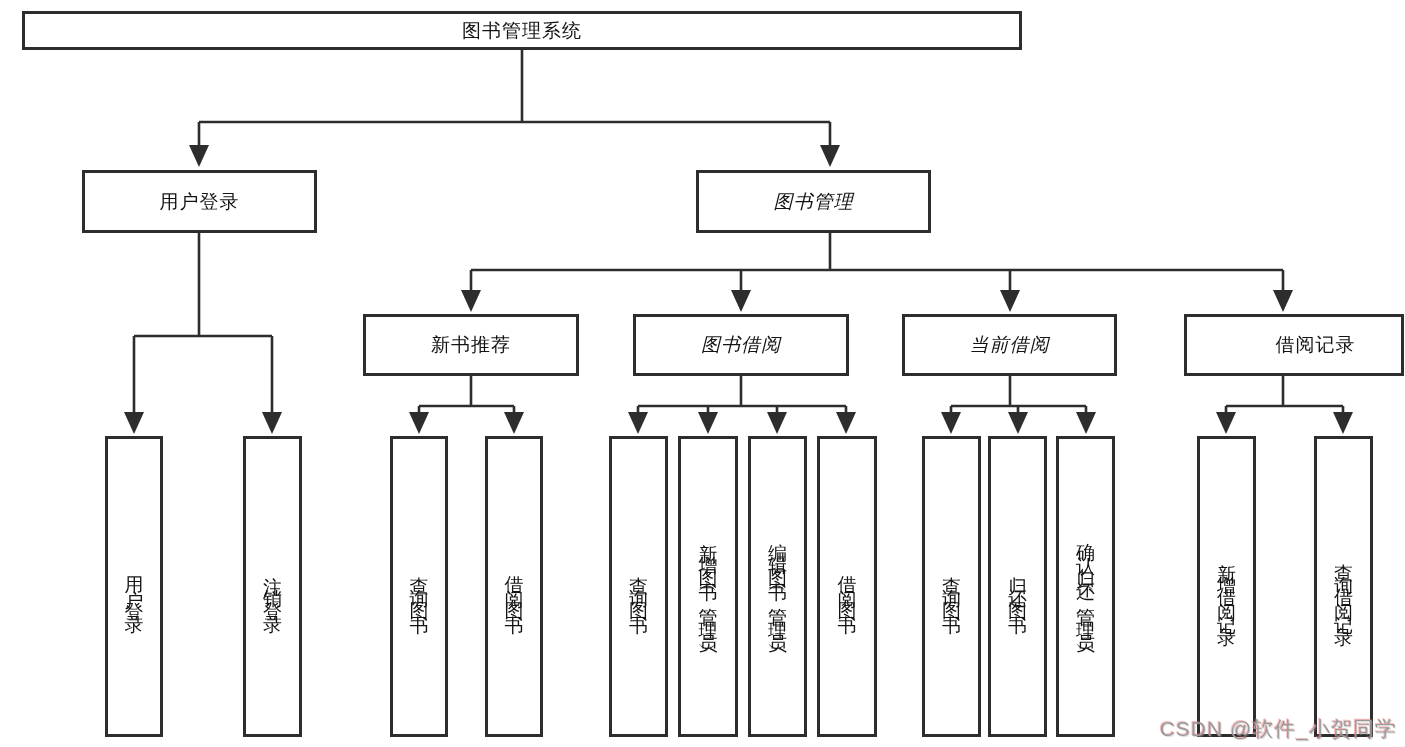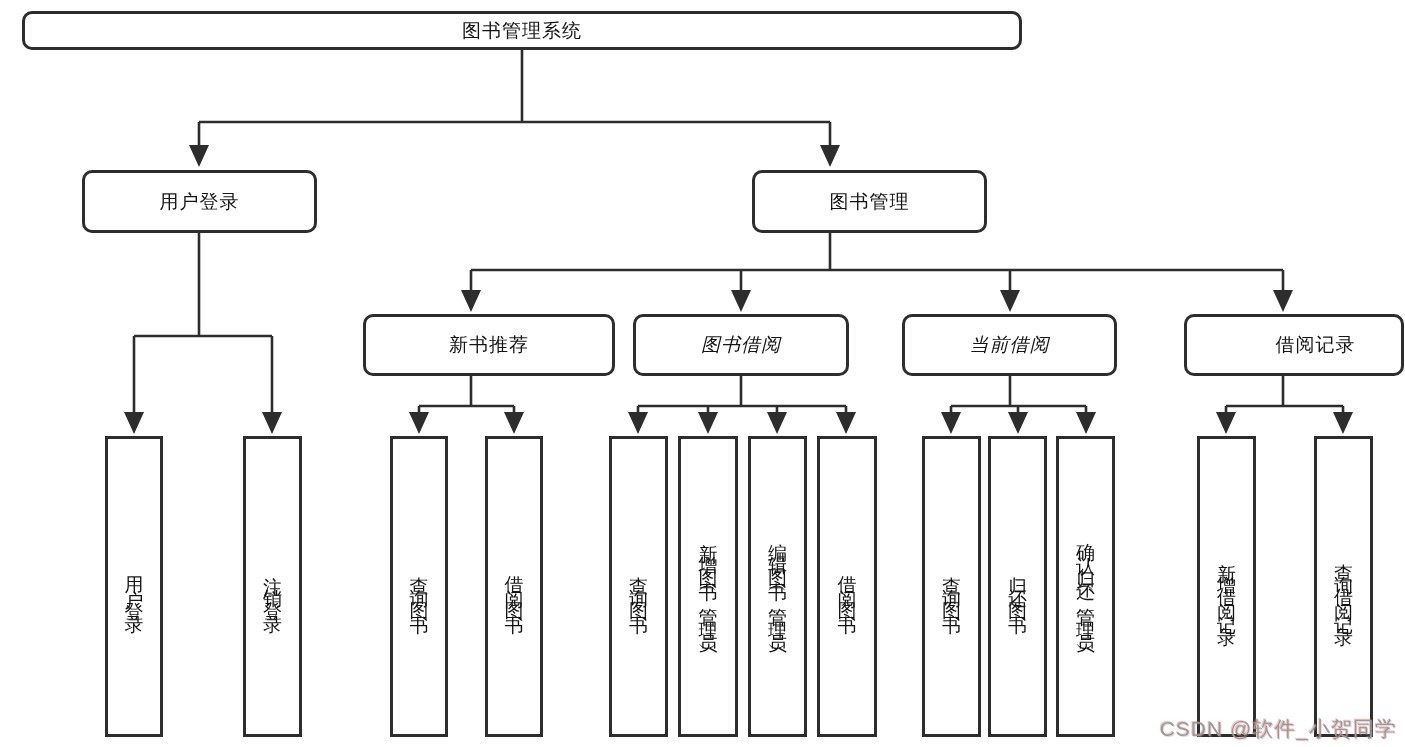--- a/index.html
+++ b/index.html
@@ -6,21 +6,21 @@
   .stage {
     position:relative; width:1405px; height:747px; background:#ffffff;
     font-family:"Liberation Sans", sans-serif; overflow:hidden;
   }
   .node {
     position:absolute; box-sizing:border-box; background:#ffffff;
     border:3px solid #2d2d2d; color:#141414;
     display:flex; align-items:center; justify-content:center;
     text-align:center;
   }
-  .h-node { font-size:19px; letter-spacing:1px;border-radius:10px; }
+  .h-node { font-size:19px; letter-spacing:1px; }
   .leaf {
     writing-mode:vertical-rl; text-orientation:mixed;
     font-size:19px; letter-spacing:13px;
   }
   .leaf span { display:block; }
   svg.connectors { position:absolute; left:0; top:0; width:1405px; height:747px; }
   svg.connectors path { stroke:#2d2d2d; stroke-width:2.6; fill:none; }
   svg.connectors polygon { fill:#2d2d2d; stroke:none; }
   .watermark {
     position:absolute; right:8px; bottom:4px;
@@ -70,25 +70,25 @@
     <polygon points="1333,412 1353,412 1343,434"></polygon>
   </svg>
 
   <div class="node h-node" style="left:22px; top:11px; width:1000px; height:39px;">
     <span>图书管理系统</span>
   </div>
 
   <div class="node h-node" style="left:82px; top:170px; width:235px; height:63px;">
     <span>用户登录</span>
   </div>
-  <div class="node h-node" style="left:752px; top:170px; width:235px; height:63px;">
+  <div class="node h-node" style="left:696px; top:170px; width:235px; height:63px;font-style:italic;">
     <span>图书管理</span>
   </div>
 
-  <div class="node h-node" style="left:363px; top:314px; width:252px; height:62px;">
+  <div class="node h-node" style="left:363px; top:314px; width:216px; height:62px;">
     <span>新书推荐</span>
   </div>
   <div class="node h-node" style="left:633px; top:314px; width:216px; height:62px;font-style:italic;">
     <span>图书借阅</span>
   </div>
   <div class="node h-node" style="left:902px; top:314px; width:215px; height:62px;font-style:italic;">
     <span>当前借阅</span>
   </div>
   <div class="node h-node" style="left:1184px; top:314px; width:220px; height:62px;padding-left:43px;">
     <span>借阅记录</span>

